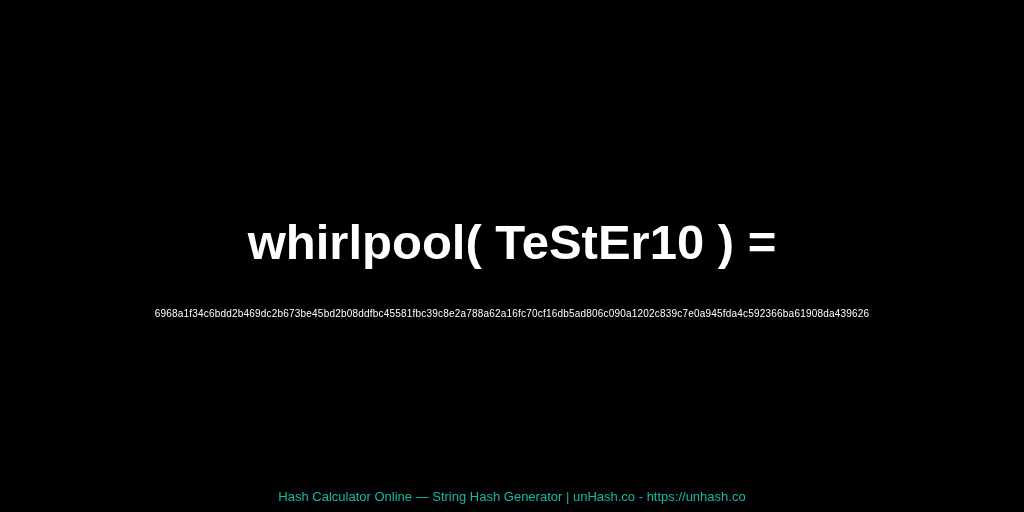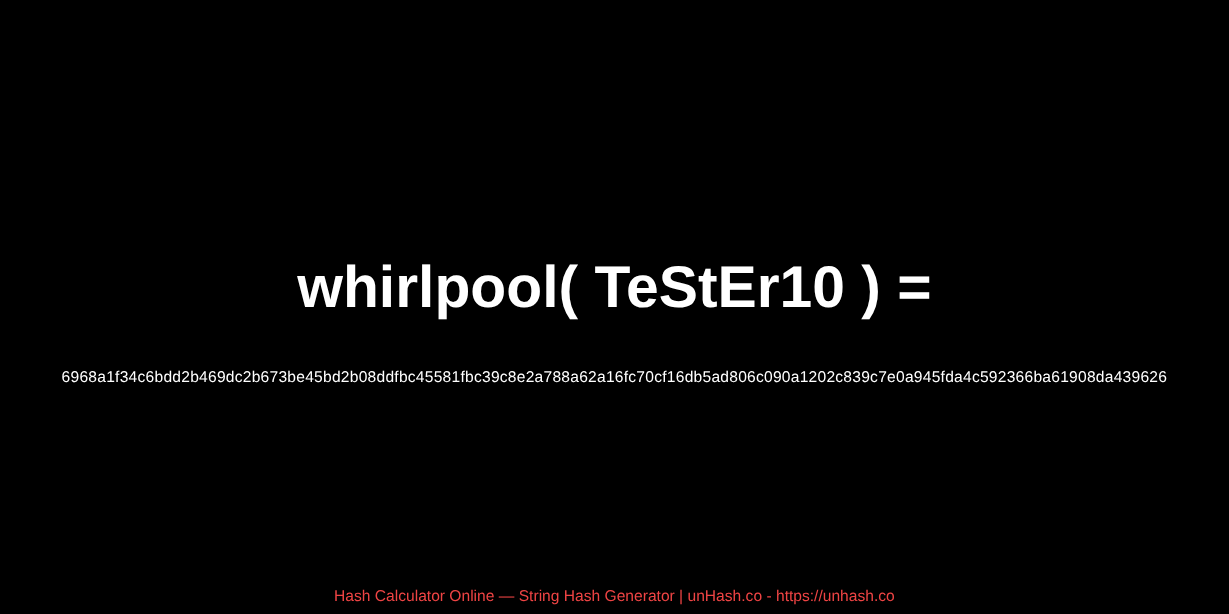--- a/index.html
+++ b/index.html
@@ -32,33 +32,33 @@
       gap: 38px;
       margin-top: 20px;
     }
     .title {
       font-size: 49px;
       font-weight: bold;
       color: #ffffff;
       text-align: center;
     }
     .hash-output {
-      font-size: 13px;
+      font-size: 10px;
       color: #ffffff;
       text-align: center;
       font-family: Arial, Helvetica, sans-serif;
       letter-spacing: 0.2px;
     }
     .footer {
       position: absolute;
       bottom: 8px;
       width: 100%;
       text-align: center;
       font-size: 13px;
-      color: #ef4444;
+      color: #14b8a6;
     }
   </style>
 </head>
 <body>
 
 <div class="container">
   <div class="main-content">
     <div class="title">whirlpool( TeStEr10 ) =</div>
     <div class="hash-output">6968a1f34c6bdd2b469dc2b673be45bd2b08ddfbc45581fbc39c8e2a788a62a16fc70cf16db5ad806c090a1202c839c7e0a945fda4c592366ba61908da439626</div>
   </div>

